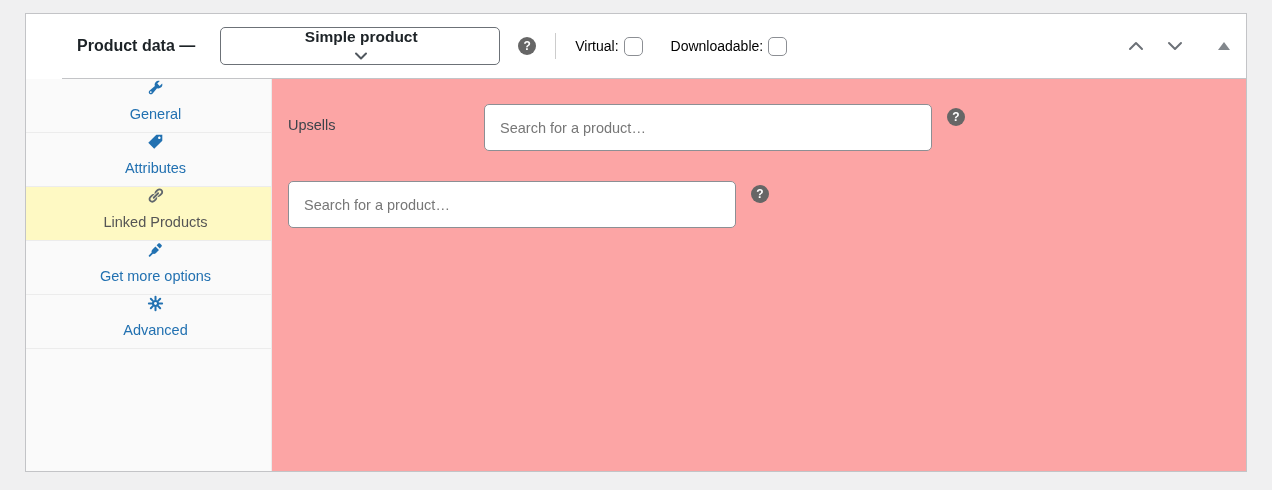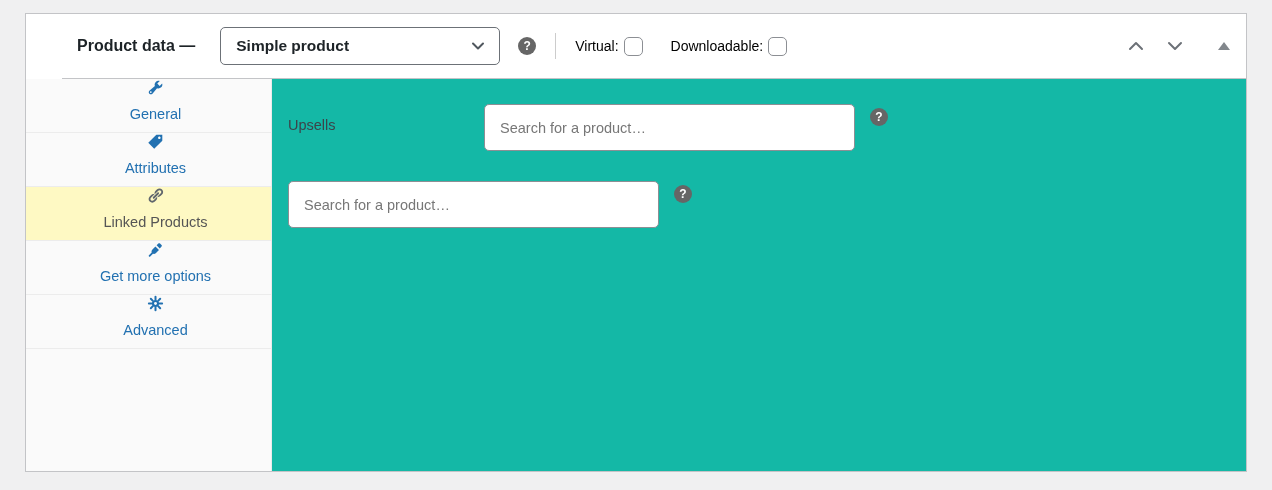--- a/index.html
+++ b/index.html
@@ -25,21 +25,21 @@
     background:#fff;
     margin-left:36px;
   }
   .mb-title { font-size:16px; font-weight:700; color:#1d2327; margin-right:25px; white-space:nowrap; }
   .type-select {
     width:280px; height:38px;
     border:1.5px solid #6c7177; border-radius:5px;
     display:flex; align-items:center; justify-content:space-between;
     padding:0 13px 0 15px;
     font-size:15.5px; font-weight:700; color:#1d2327;
-    background:#fff; cursor:pointer;
+    background:#fff; cursor:pointer;flex-direction:column;
   }
   .helptip {
     width:18px; height:18px; border-radius:50%;
     background:#666; color:#fff;
     font-size:12px; font-weight:700; line-height:18px; text-align:center;
     display:inline-block; flex:0 0 auto; cursor:pointer;
   }
   .mb-header .helptip { margin-left:18px; }
   .vdiv { width:1px; height:26px; background:#ccc; margin:0 19px 0 19px; flex:0 0 auto; }
   .toggle-label { font-size:14px; font-weight:400; color:#000000; white-space:nowrap; }
@@ -68,25 +68,25 @@
     height:54px; display:flex; align-items:center;
     padding-left:14px; gap:10px;
     border-bottom:1px solid #ececec;
     font-size:14.5px; color:#2271b1; cursor:pointer;
     background:#fafafa;
     flex-direction:column;
   }
   .tab .ticon { width:17px; height:17px; color:#2271b1; flex:0 0 auto; display:flex; align-items:center; }
   .tab.active { background:#fef9c3; color:#555; }
   .tab.active .ticon { color:#60666c; }
-  .panel { flex:1; padding:25px 0 0 16px; background:#14b8a6; }
+  .panel { flex:1; padding:25px 0 0 16px; background:#fca5a5; }
   .field-row { display:flex; align-items:flex-start; margin-bottom:30px; }
   .field-label { width:196px; padding-top:13px; font-size:14.5px; color:#3c434a; }
   .search-input {
-    width:371px; height:47px;
+    width:448px; height:47px;
     border:1px solid #8c8f94; border-radius:5px;
     padding:0 15px; font-size:14.5px;
     font-family:"Liberation Sans","DejaVu Sans",sans-serif;
     color:#2c3338; background:#fff; outline:none;
   }
   .search-input::placeholder { color:#777; opacity:1; }
   .field-row .helptip { margin-left:15px; margin-top:4px; }
   svg { display:block; }
 </style>
 </head>

